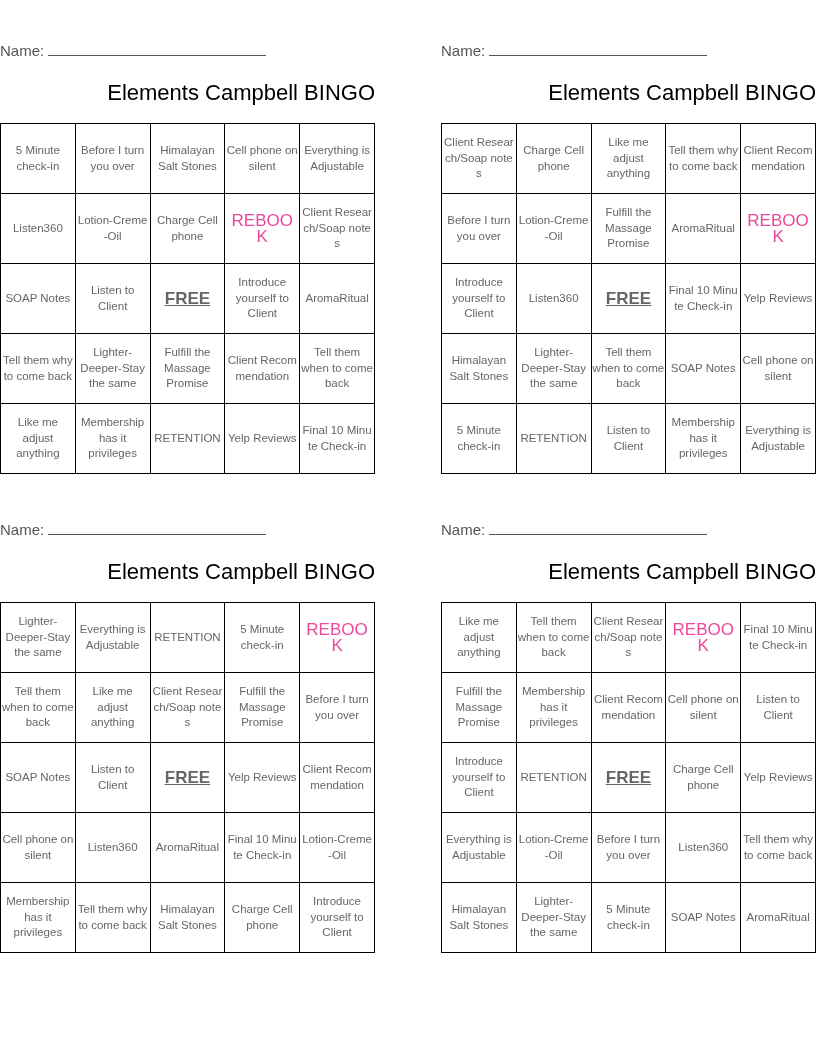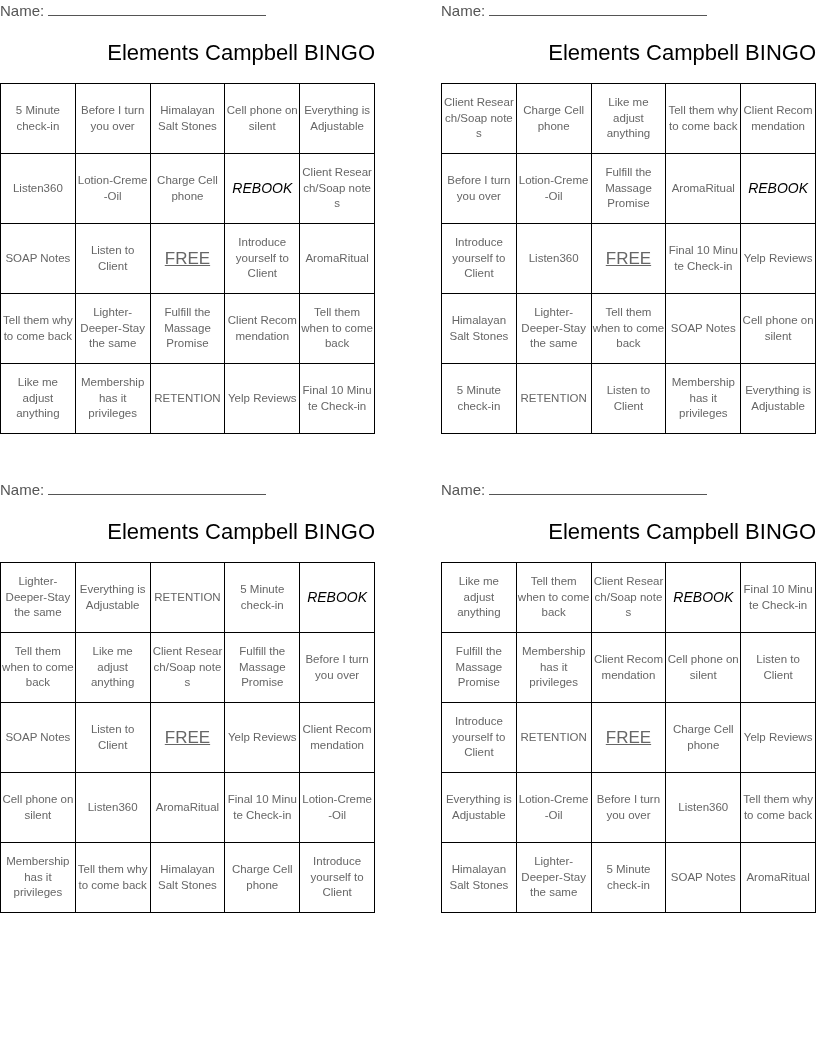--- a/index.html
+++ b/index.html
@@ -1,28 +1,28 @@
 <!DOCTYPE html>
 <html><head>
 <meta charset="utf-8">
 <style>
   html, body { margin: 0; padding: 0; background: #ffffff; }
   body { width: 816px; height: 1056px; position: relative; overflow: hidden;
          font-family: "Liberation Sans", sans-serif; }
-  .card { position: absolute; width: 375px; height: 440px; }
+  .card { position: absolute; width: 375px; height: 440px; margin-top: 40px; }
   .name-line { position: absolute; left: 0; top: 2px; font-size: 15px; color: #555; white-space: nowrap; }
   .name-line .line { display: inline-block; width: 218px; border-bottom: 1px solid #555; margin-left: 4px; height: 13px; vertical-align: baseline; }
   .title { position: absolute; left: 0; width: 375px; top: 40px; text-align: right;
            font-size: 22px; color: #000; }
   table.grid { position: absolute; left: 0; top: 83px; border-collapse: collapse; table-layout: fixed; }
   table.grid td { width: 74px; height: 69px; border: 1px solid #000; padding: 0 1px;
                   text-align: center; vertical-align: middle; font-size: 11.5px; line-height: 15.5px;
                   color: #666; overflow: hidden; word-break: break-all; overflow-wrap: anywhere; }
-  table.grid td.big { font-size: 14px; color: #000000; word-break: normal; font-style: italic; }
-  table.grid td.free { font-size: 17px; font-weight: normal; color: #666; text-decoration: underline; word-break: normal; }
+  table.grid td.big { font-size: 17px; color: #ec4899; word-break: normal; }
+  table.grid td.free { font-size: 17px; font-weight: bold; color: #666; text-decoration: underline; word-break: normal; }
   table.grid td.nowrap { word-break: normal; }
 </style>
 </head>
 <body>
 
 <div class="card" style="left:0; top:0;">
   <div class="name-line"><span>Name:</span><span class="line"></span></div>
   <div class="title">Elements Campbell BINGO</div>
   <table class="grid">
       <tbody>

